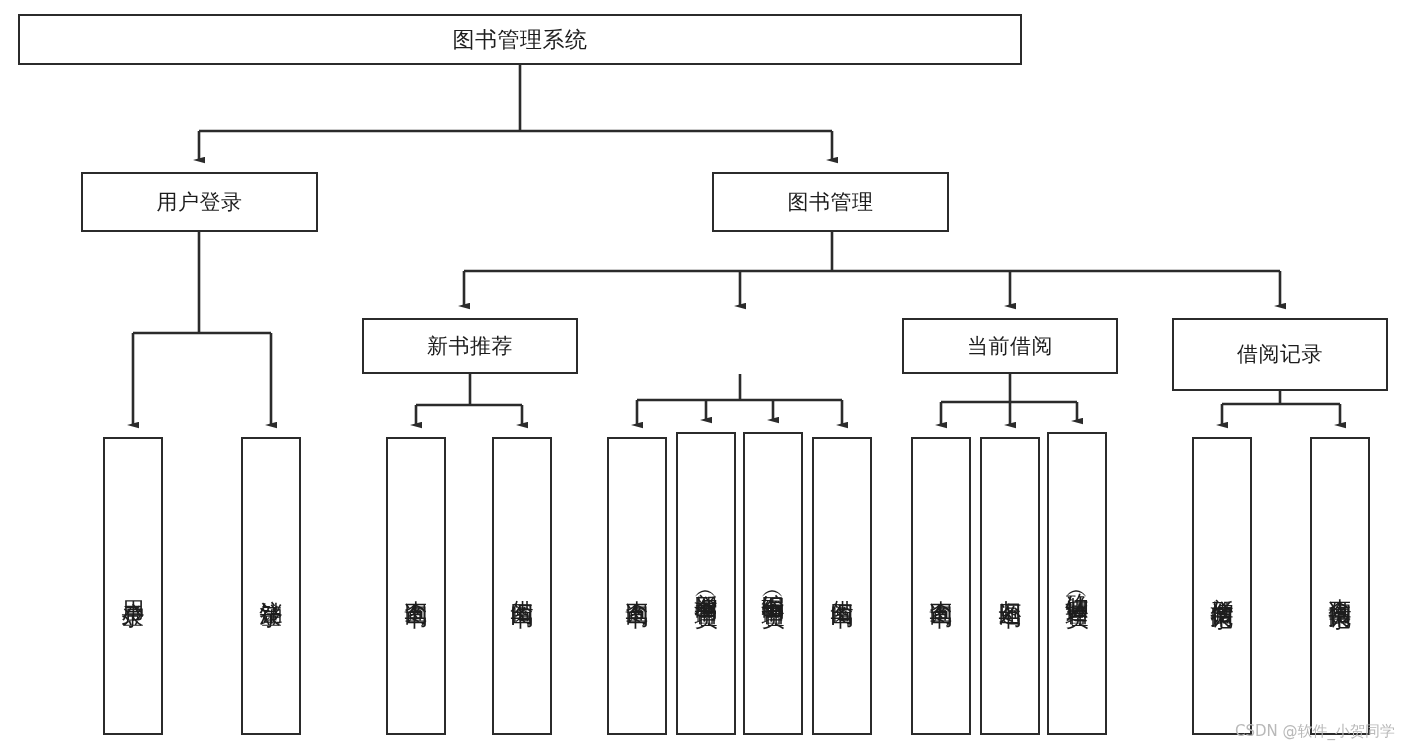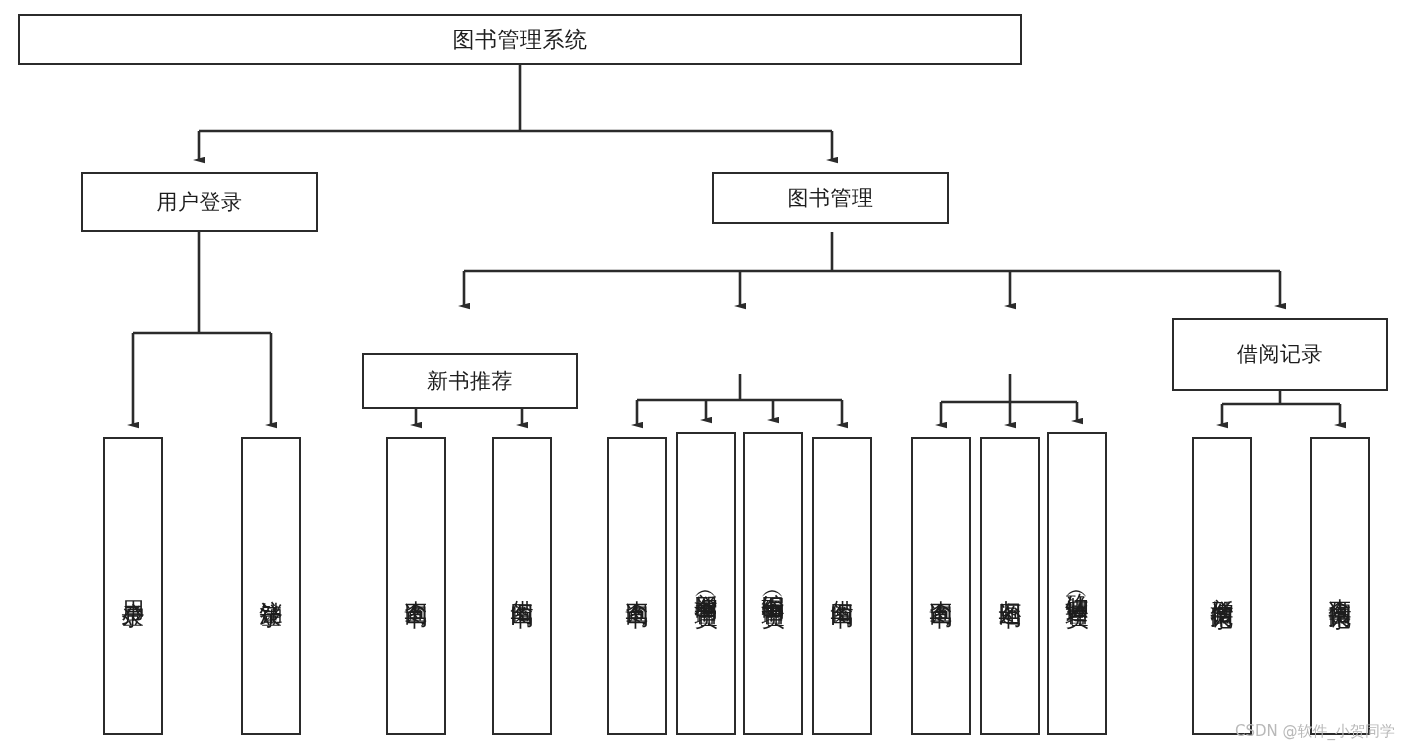--- a/index.html
+++ b/index.html
@@ -131,29 +131,32 @@
   </svg>
 
   <div class="node horiz root" style="left:18px; top:14px; width:1004px; height:51px;">
     <span class="node-label">图书管理系统</span>
   </div>
 
   <div class="node horiz" style="left:81px; top:172px; width:237px; height:60px;">
     <span class="node-label">用户登录</span>
   </div>
 
-  <div class="node horiz" style="left:712px; top:172px; width:237px; height:52px;">
+  <div class="node horiz" style="left:712px; top:172px; width:237px; height:60px;">
     <span class="node-label">图书管理</span>
   </div>
 
-  <div class="node horiz" style="left:362px; top:318px; width:216px; height:56px;margin-top:35px;">
+  <div class="node horiz" style="left:362px; top:318px; width:216px; height:56px;">
     <span class="node-label">新书推荐</span>
   </div>
 
 
+  <div class="node horiz" style="left:902px; top:318px; width:216px; height:56px;">
+    <span class="node-label">当前借阅</span>
+  </div>
 
   <div class="node horiz" style="left:1172px; top:318px; width:216px; height:73px;">
     <span class="node-label">借阅记录</span>
   </div>
 
   <div class="node vert" style="left:103px; top:437px; width:60px; height:298px;">
     <span class="node-label">用户登录</span>
   </div>
 
   <div class="node vert" style="left:241px; top:437px; width:60px; height:298px;">

